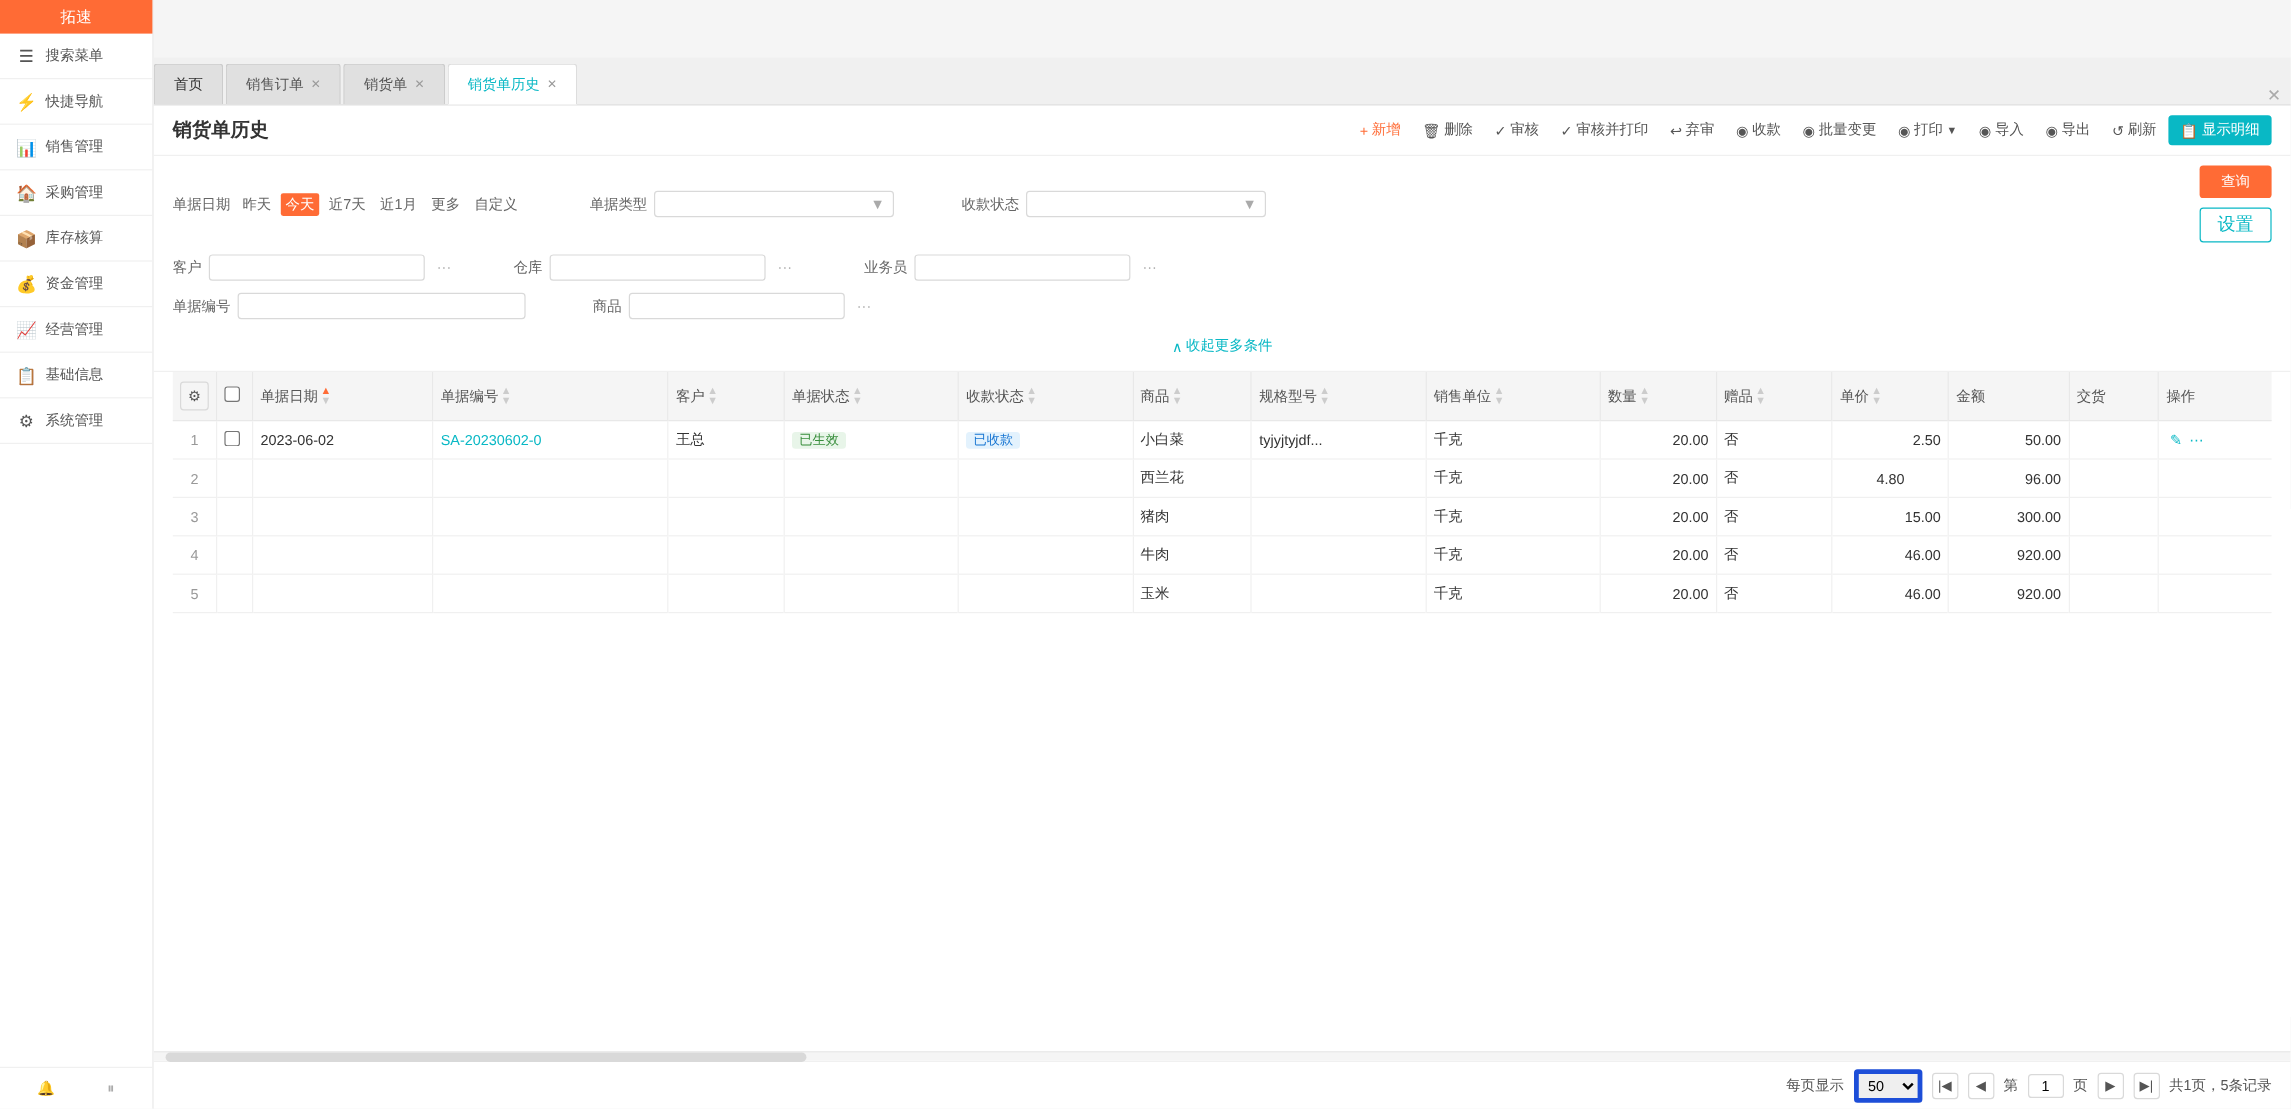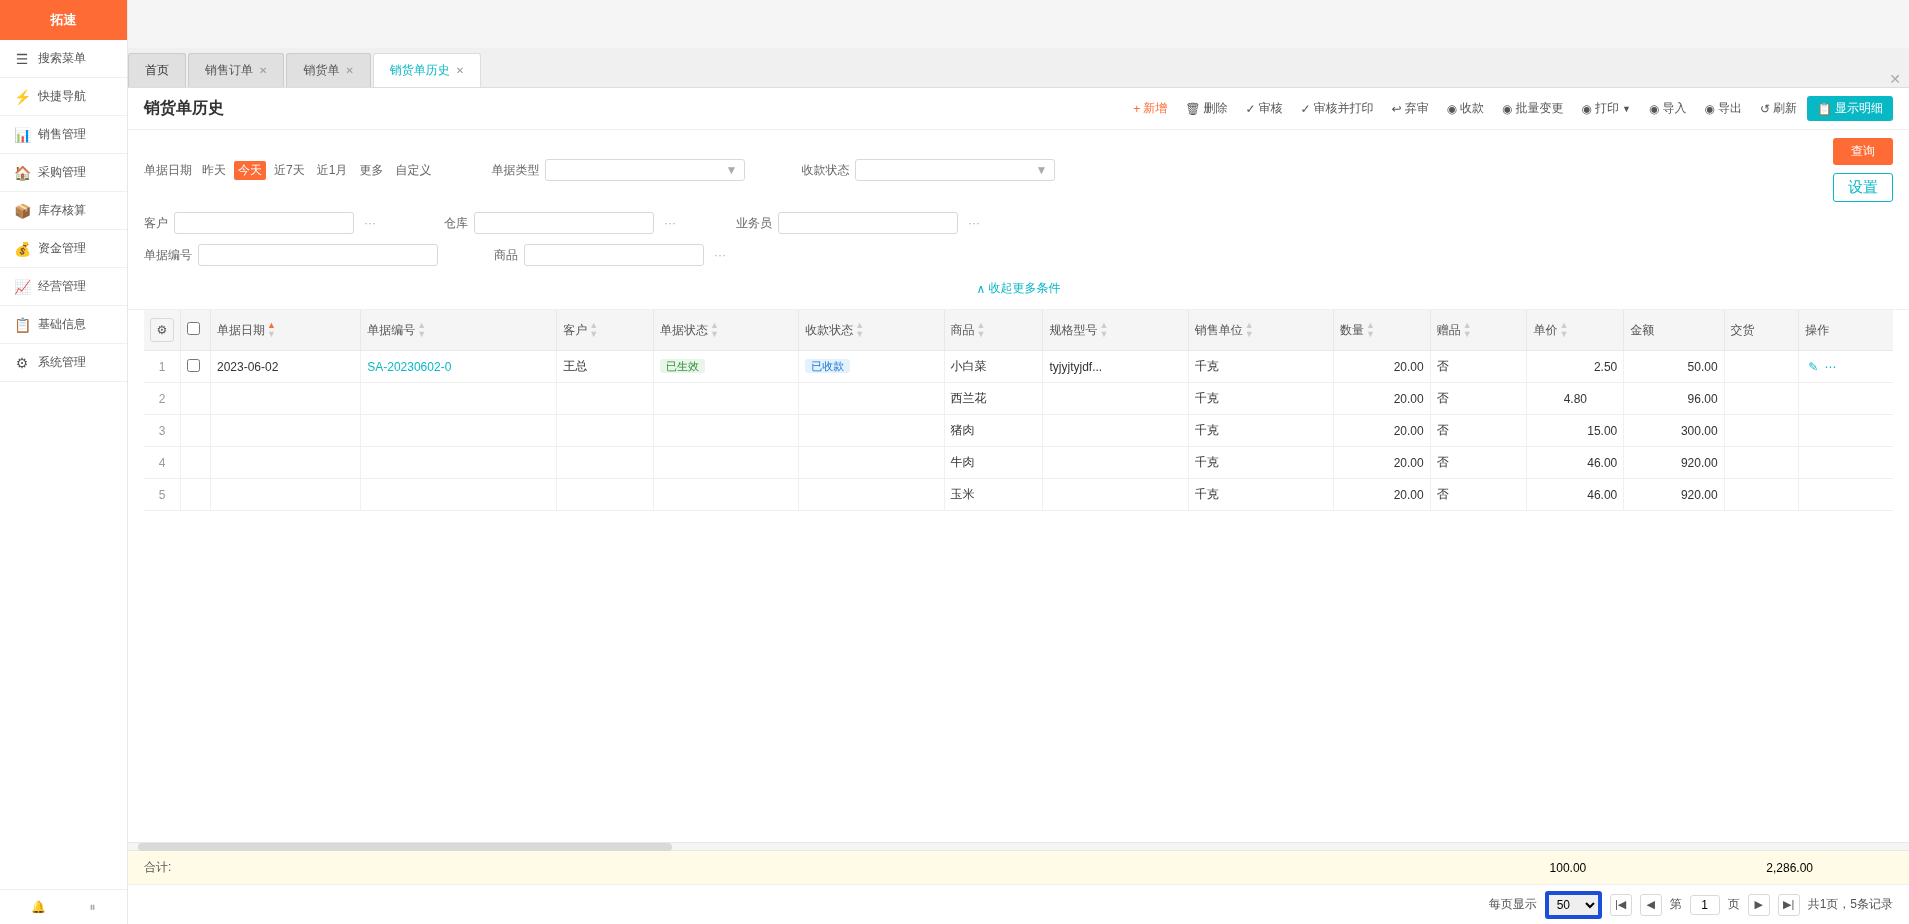--- a/index.html
+++ b/index.html
@@ -8,28 +8,28 @@
     
     .sidebar {
       width: 128px;
       background: #fff;
       border-right: 1px solid #e8e8e8;
       display: flex;
       flex-direction: column;
       flex-shrink: 0;
     }
     .sidebar-logo {
-      height: 40px;
+      height: 28px;
       background: #ff6b35;
       display: flex;
       align-items: center;
       justify-content: center;
       color: #fff;
       font-size: 13px;
-      font-weight: bold;
+      font-weight: normal;
     }
     .sidebar-item {
       display: flex;
       align-items: center;
       gap: 8px;
       padding: 10px 14px;
       cursor: pointer;
       color: #555;
       font-size: 12px;
       border-bottom: 1px solid #f0f0f0;
@@ -546,21 +546,21 @@
 
 
       <div class="filter-row">
 
         <div class="filter-item">
           <span class="filter-label">客户</span>
           <input type="text" class="filter-input" style="width: 180px;">
           <span class="filter-dots">···</span>
         </div>
 
-        <div class="filter-item" style="margin-left: 48px;">
+        <div class="filter-item" style="margin-left: 32px;">
           <span class="filter-label">仓库</span>
           <input type="text" class="filter-input" style="width: 180px;">
           <span class="filter-dots">···</span>
         </div>
 
         <div class="filter-item" style="margin-left: 40px;">
           <span class="filter-label">业务员</span>
           <input type="text" class="filter-input" style="width: 180px;">
           <span class="filter-dots">···</span>
         </div>
@@ -841,26 +841,20 @@
     </td>
   </tr>
           </tbody>
       </table>
     </div>
 
     <div class="table-scroll-bar">
       <div class="table-scroll-bar-inner"></div>
     </div>
 
-    <div class="table-footer">
-      <span class="footer-label">合计:</span>
-      <span style="flex:1;"></span>
-      <span style="margin-right: 180px;">100.00</span>
-      <span style="margin-right: 80px;">2,286.00</span>
-    </div>
 
     <div class="pagination">
       <span>每页显示</span>
       <select class="page-size-select">
         <option>50</option>
         <option>100</option>
         <option>200</option>
       </select>
       <div class="page-btn">|◀</div>
       <div class="page-btn">◀</div>

